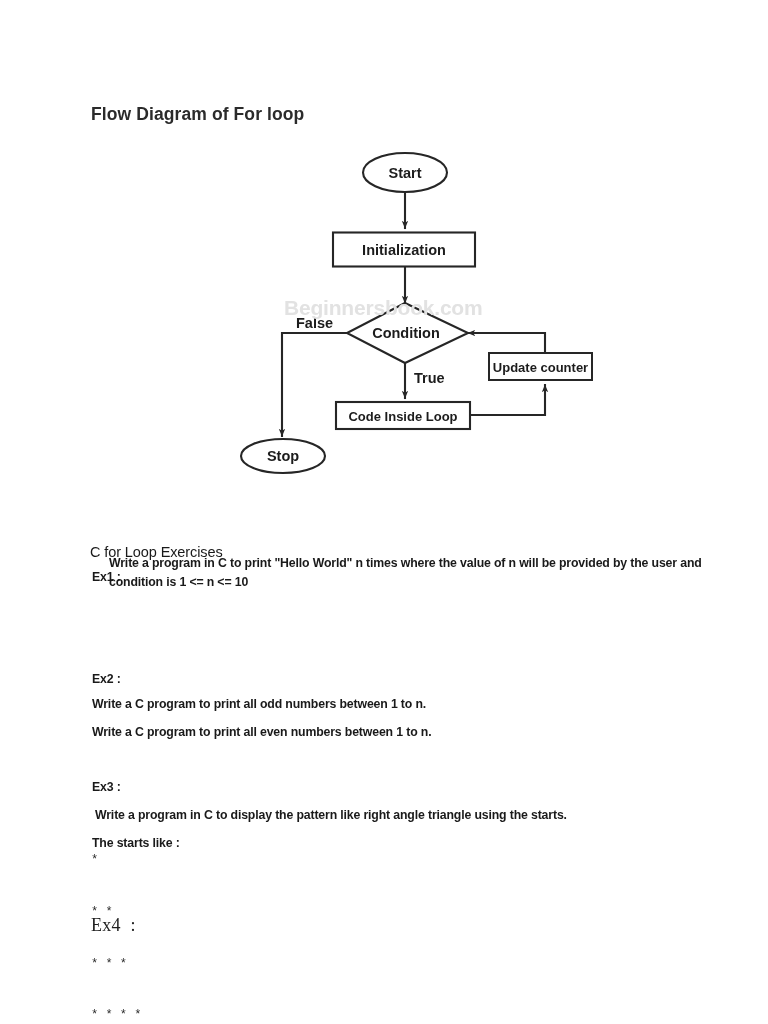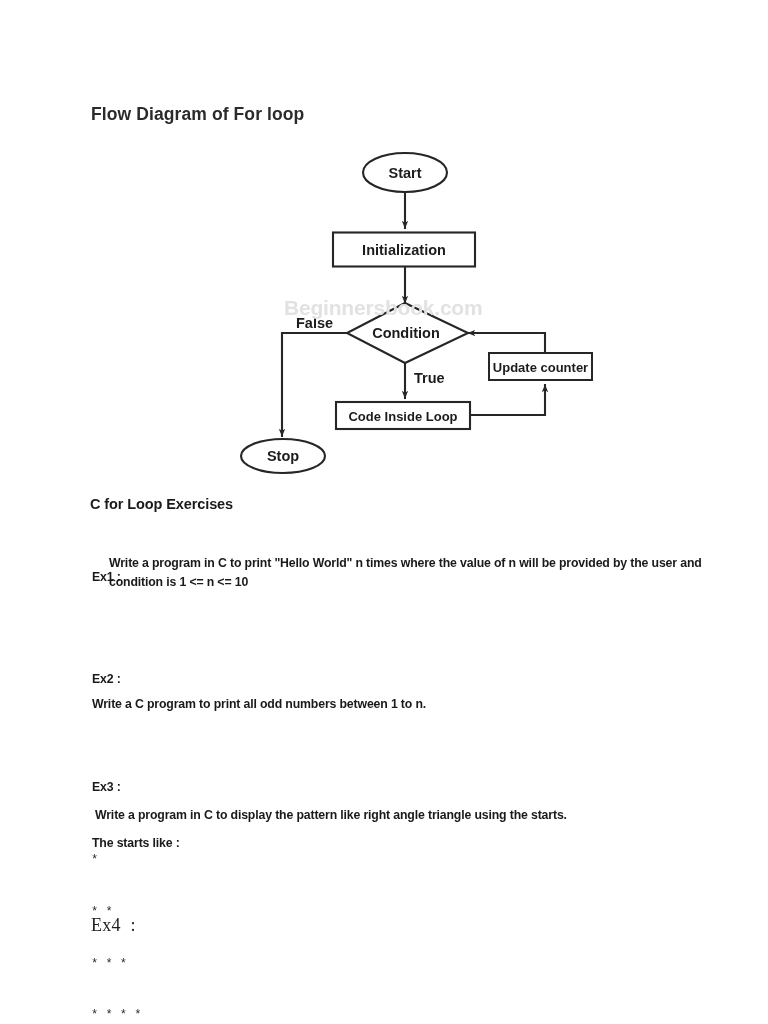--- a/index.html
+++ b/index.html
@@ -68,24 +68,25 @@
     white-space: nowrap;
     user-select: none;
     margin-top: 33px;
   }
 
   
   .body-heading {
     position: absolute;
     left: 90px;
     font-size: 14.5px;
-    font-weight: bold;
+    font-weight: normal;
     color: #1a1a1a;
     letter-spacing: -0.1px;
     white-space: nowrap;
+    margin-top: 48px;
   }
   .body-line {
     position: absolute;
     left: 92px;
     font-size: 12.3px;
     font-weight: bold;
     color: #1a1a1a;
     letter-spacing: -0.15px;
     white-space: nowrap;
     margin-top: 42px;
@@ -183,20 +184,21 @@
   <div class="body-heading" style="top:496px;">C for Loop Exercises</div>
 
   <div class="body-line" style="top:528px;">Ex1 :</div>
 
   <div class="body-para" style="top:554px;margin-left:17px;">Write a program in C to print "Hello World" n times where the value of n will be provided by the user and condition is 1 &lt;= n &lt;= 10</div>
 
   <div class="body-line" style="top:630px;">Ex2 :</div>
 
   <div class="body-line" style="top:655px;">Write a C program to print all odd numbers between 1 to n.</div>
 
+  <div class="body-line" style="top:683px;">Write a C program to print all even numbers between 1 to n.</div>
 
   <div class="body-line" style="top:738px;">Ex3 :</div>
 
   <div class="body-line indented" style="top:766px;">Write a program in C to display the pattern like right angle triangle using the starts.</div>
 
   <div class="body-line" style="top:794px;">The starts like :</div>
 
   <div class="pattern-block">
     <div class="pattern-line">*</div>
     <div class="pattern-line">* *</div>

